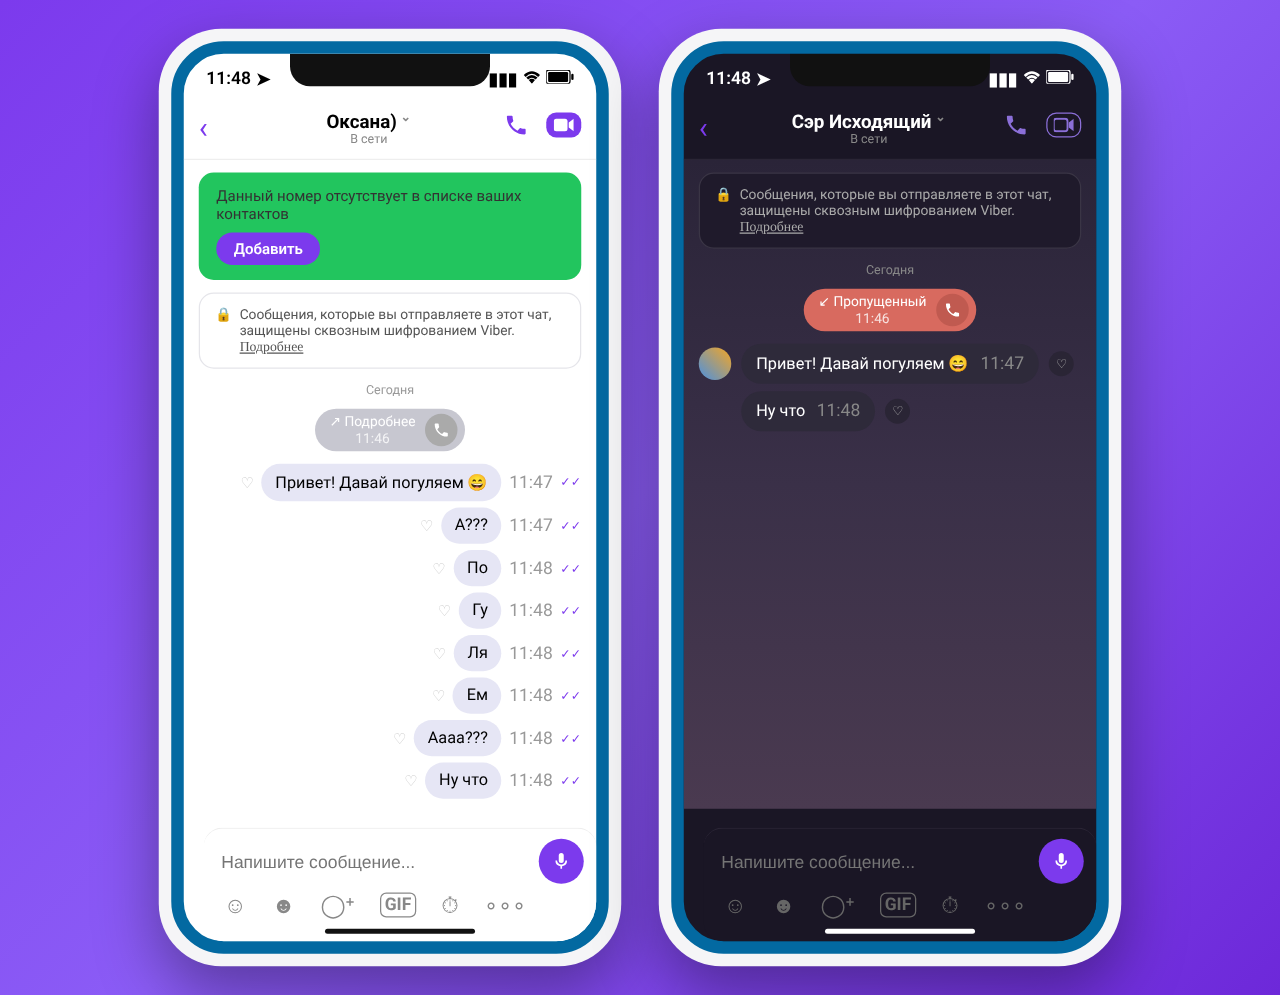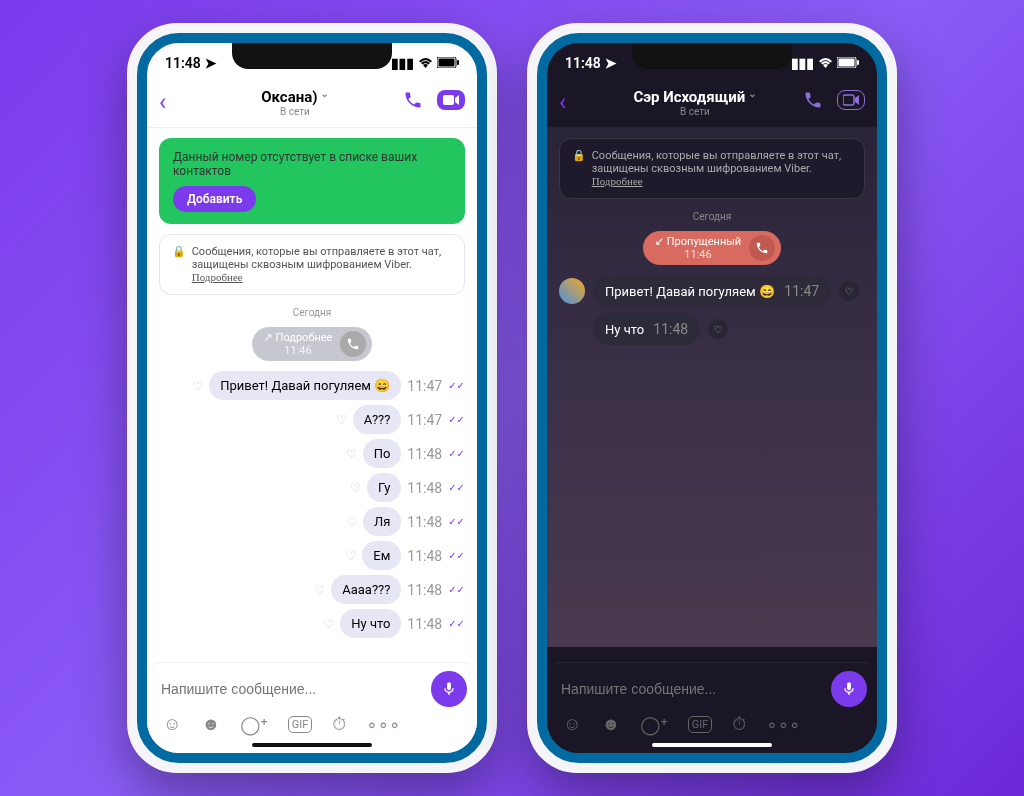--- a/index.html
+++ b/index.html
@@ -70,21 +70,21 @@
   .call-row { text-align: center; margin-bottom: 10px; }
   .msg-row { display: flex; justify-content: flex-end; align-items: center; gap: 6px; margin-bottom: 5px; }
   .heart { color: #ccc; font-size: 12px; }
   .bubble {
     background: #e6e6f5; border-radius: 16px; padding: 7px 11px;
     font-size: 13px; color: #000; max-width: 75%;
   }
   .ts { font-size: 14px; color: #999; }
   .tick { color: #7c3aed; font-size: 10px; }
   .input-area {
-    position: absolute; bottom: 0; left: 0; right: 0; padding: 8px 10px 18px;
+    position: absolute; bottom: 0; left: 16px; right: 0; padding: 8px 10px 18px;
     background: #fff; border-top: 1px solid #eee; border-radius: 15px;
   }
   .input-row { display: flex; align-items: center; gap: 8px; }
   .text-input {
     flex: 1; border: none; background: transparent; font-size: 14px; color: #888;
     padding: 6px 4px;
   }
   .mic-btn {
     width: 36px; height: 36px; border-radius: 50%; background: #7c3aed;
     display: flex; align-items: center; justify-content: center; color: #fff;
@@ -112,21 +112,21 @@
   .dark .bubble-in { background: #2e2a3a; color: #fff; border-radius: 16px; padding: 8px 12px; font-size: 13px; }
   .dark .heart-d { width:20px; height:20px; border-radius:50%; background:#2a2535; display:flex; align-items:center; justify-content:center; color:#aaa; font-size:10px; }
   .dark .input-area { background: #1a1625; border-top-color: #2a2535; }
   .dark .text-input { color: #666; }
   .dark .tool-row { color: #666; }
   .dark .home-bar { background: #fff; }
   .dark .chat-body { background: linear-gradient(180deg, #2a2438 0%, #3a3048 50%, #4a3a50 100%);
     margin:0; padding:10px 12px; height: calc(100% - 40px - 55px - 96px);}
   .chev{font-size:10px; color:#888;}
   .small-t{font-size:11px; opacity:.8;}
-  .gif-box{border:1.5px solid currentColor; border-radius:5px; font-size:11px; padding:1px 3px; font-weight:400;}
+  .gif-box{border:1.5px solid currentColor; border-radius:5px; font-size:14px; padding:1px 3px; font-weight:700;}
 </style>
 </head>
 <body>
 
 <div class="phone">
   <div class="phone-inner">
     <div class="notch"></div>
     <div class="status-bar">
       <div class="status-left">
         <span>11:48</span>

